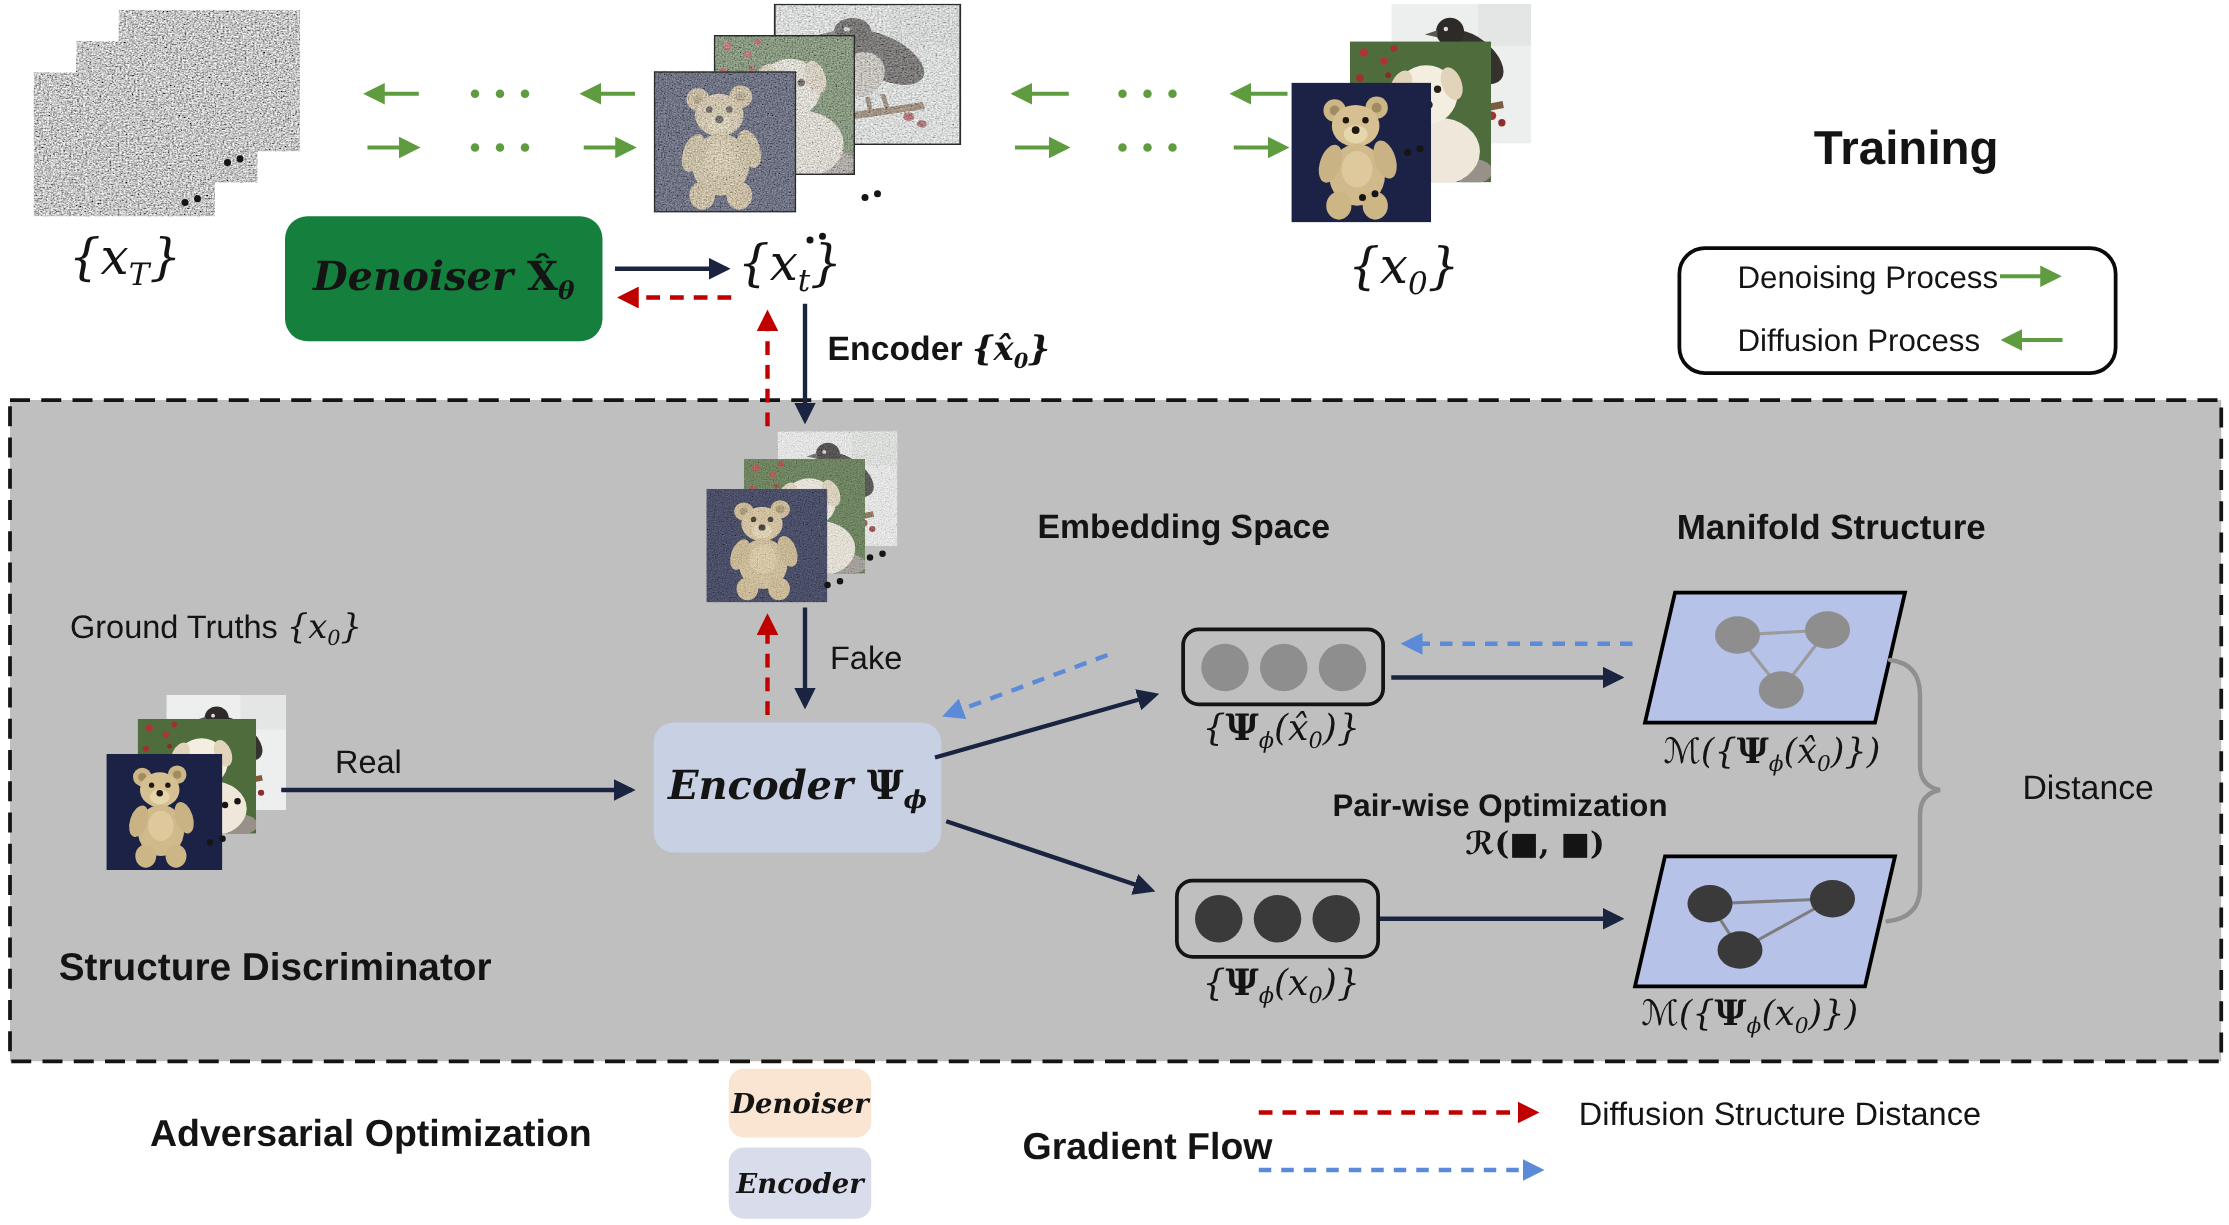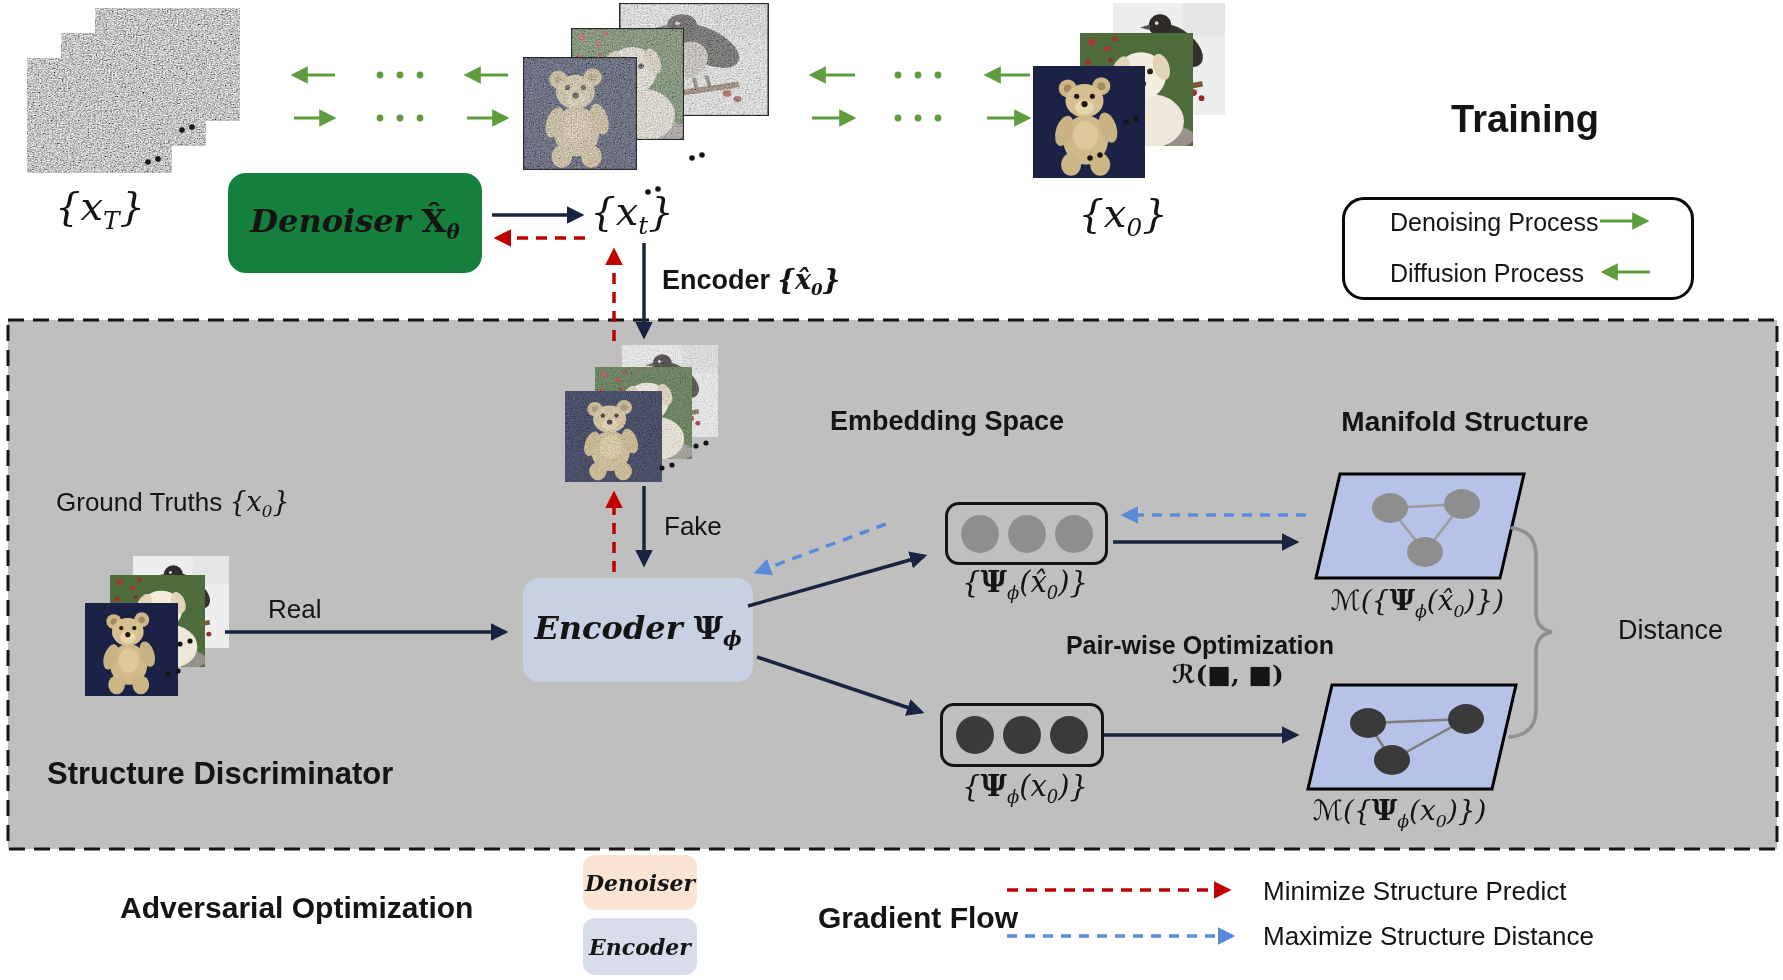--- a/index.html
+++ b/index.html
@@ -232,22 +232,21 @@
   <div class="t b" style="left:120px;top:891px;width:310px;text-align:center;font-size:30px;z-index:3">Adversarial Optimization</div>
 
   <div class="rbox" style="left:583px;top:855px;width:114px;height:55px;background:#fae5d3;border-radius:12px;z-index:3">
       <span class="math b" style="font-size:22px">Denoiser</span>
     </div>
   <div class="rbox" style="left:583px;top:918px;width:114px;height:57px;background:#d9dcea;border-radius:12px;z-index:3">
       <span class="math b" style="font-size:22px">Encoder</span>
     </div>
 
   <div class="t b" style="left:818px;top:901px;font-size:30px;z-index:3">Gradient Flow</div>
-  <div class="t" style="left:1263px;top:877px;font-size:26px;z-index:3">Minimize Structure Predict</div>
-  <div class="t" style="left:1263px;top:922px;font-size:26px;z-index:3">Maximize Structure Distance</div>
+  <div class="t" style="left:1263px;top:877px;font-size:26px;z-index:3">Diffusion Structure Distance</div>
 
   <svg class="layer" width="1783" height="980" style="z-index:5;pointer-events:none">
     <defs>
       <marker id="m-navy" viewBox="0 0 10 10" refX="8" refY="5" markerWidth="5" markerHeight="5" orient="auto-start-reverse">
           <path d="M0,0 L10,5 L0,10 z" fill="#1a2440"></path>
         </marker>
       <marker id="m-red" viewBox="0 0 10 10" refX="8" refY="5" markerWidth="5" markerHeight="5" orient="auto-start-reverse">
           <path d="M0,0 L10,5 L0,10 z" fill="#c00000"></path>
         </marker>
       <marker id="m-blue" viewBox="0 0 10 10" refX="8" refY="5" markerWidth="5" markerHeight="5" orient="auto-start-reverse">

